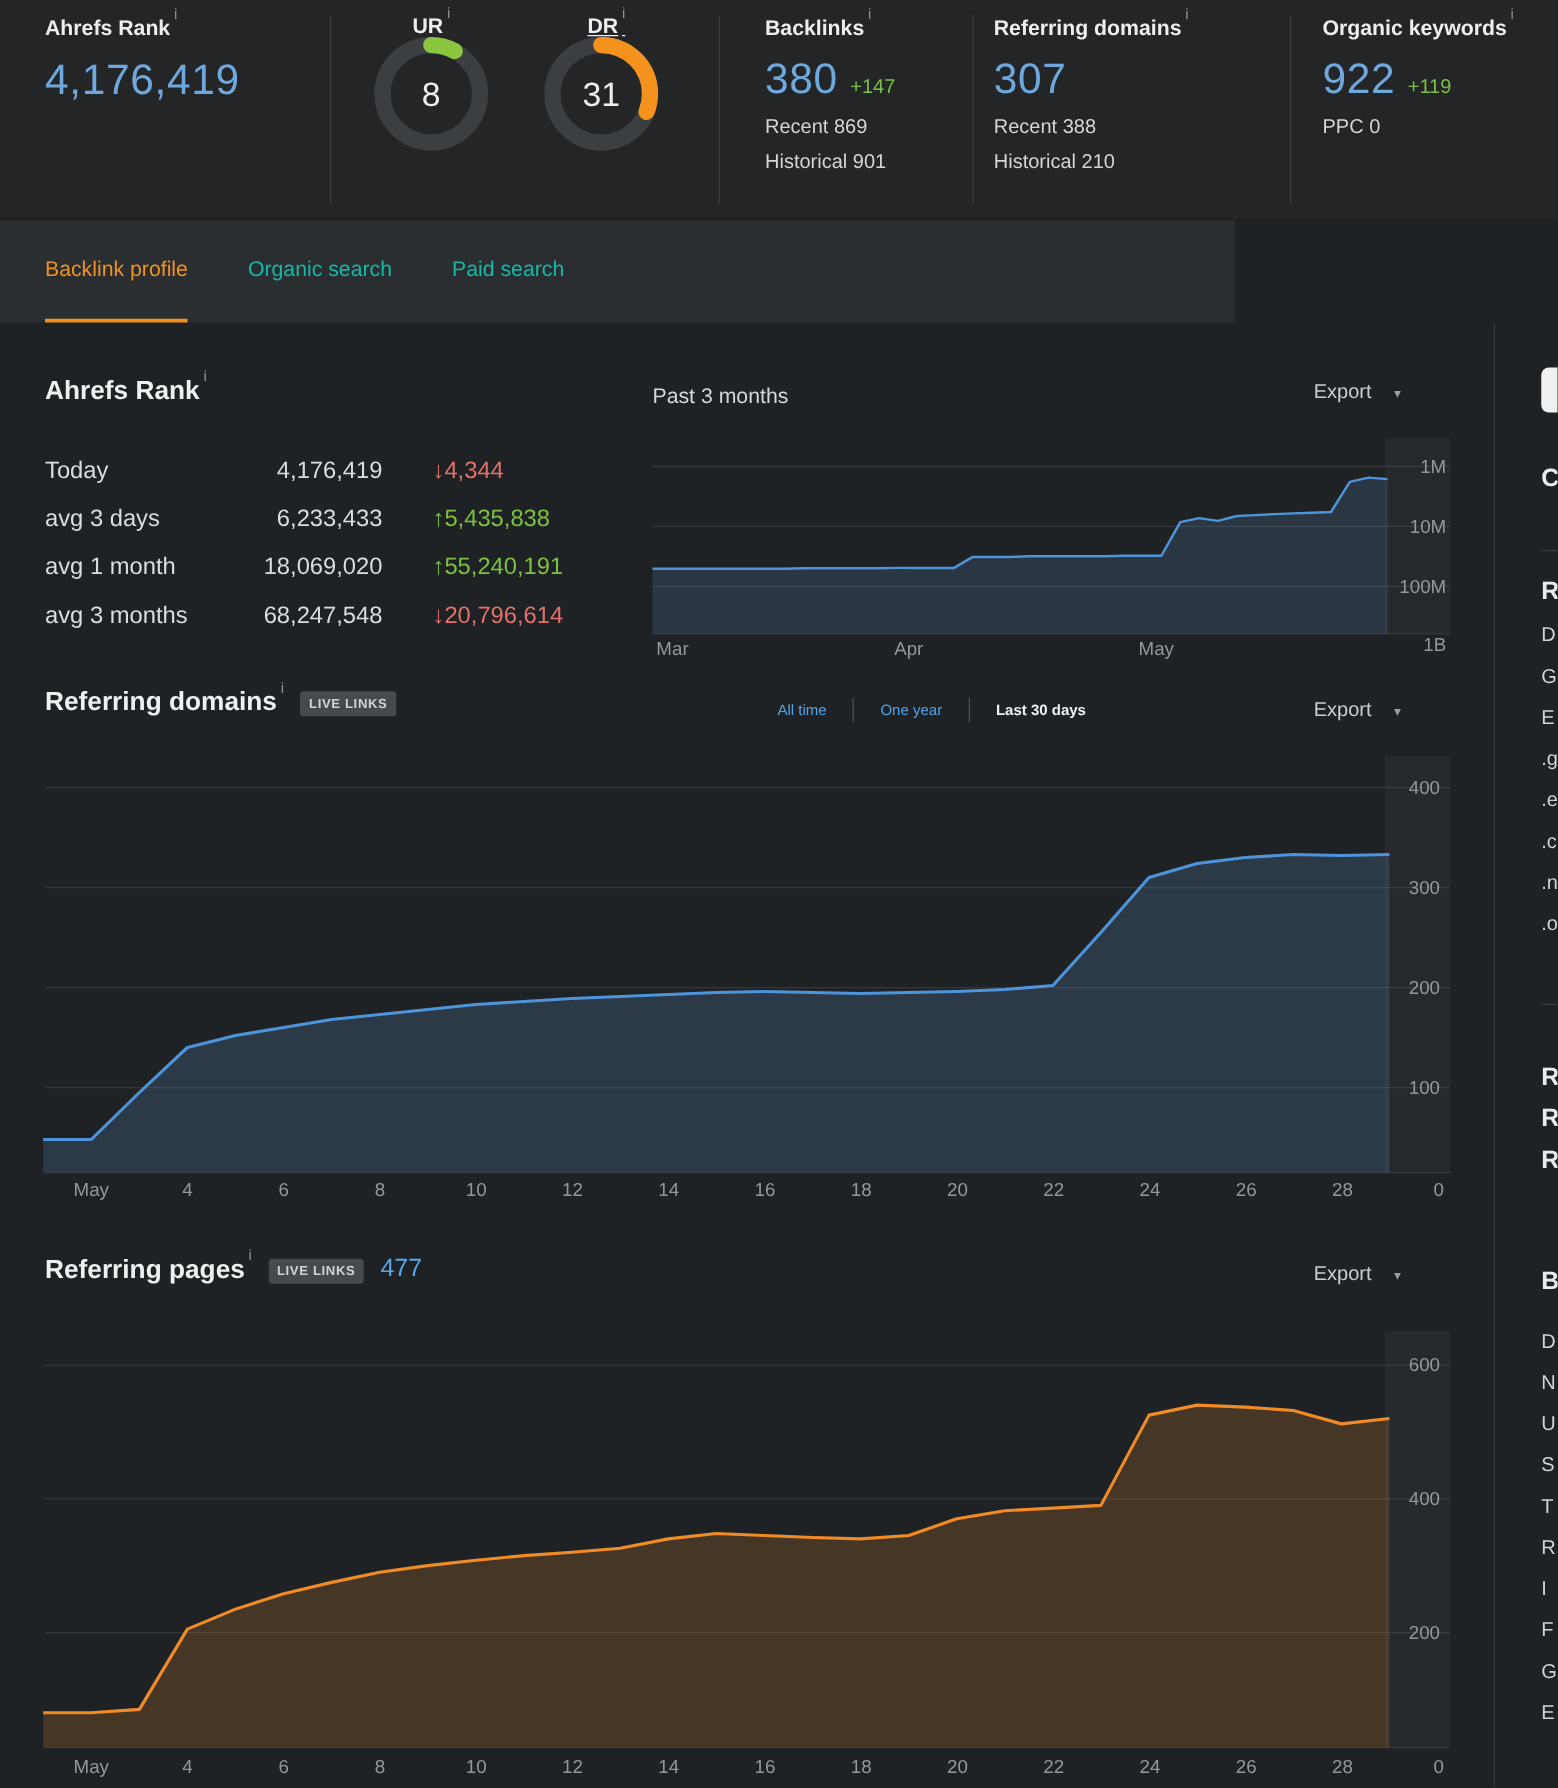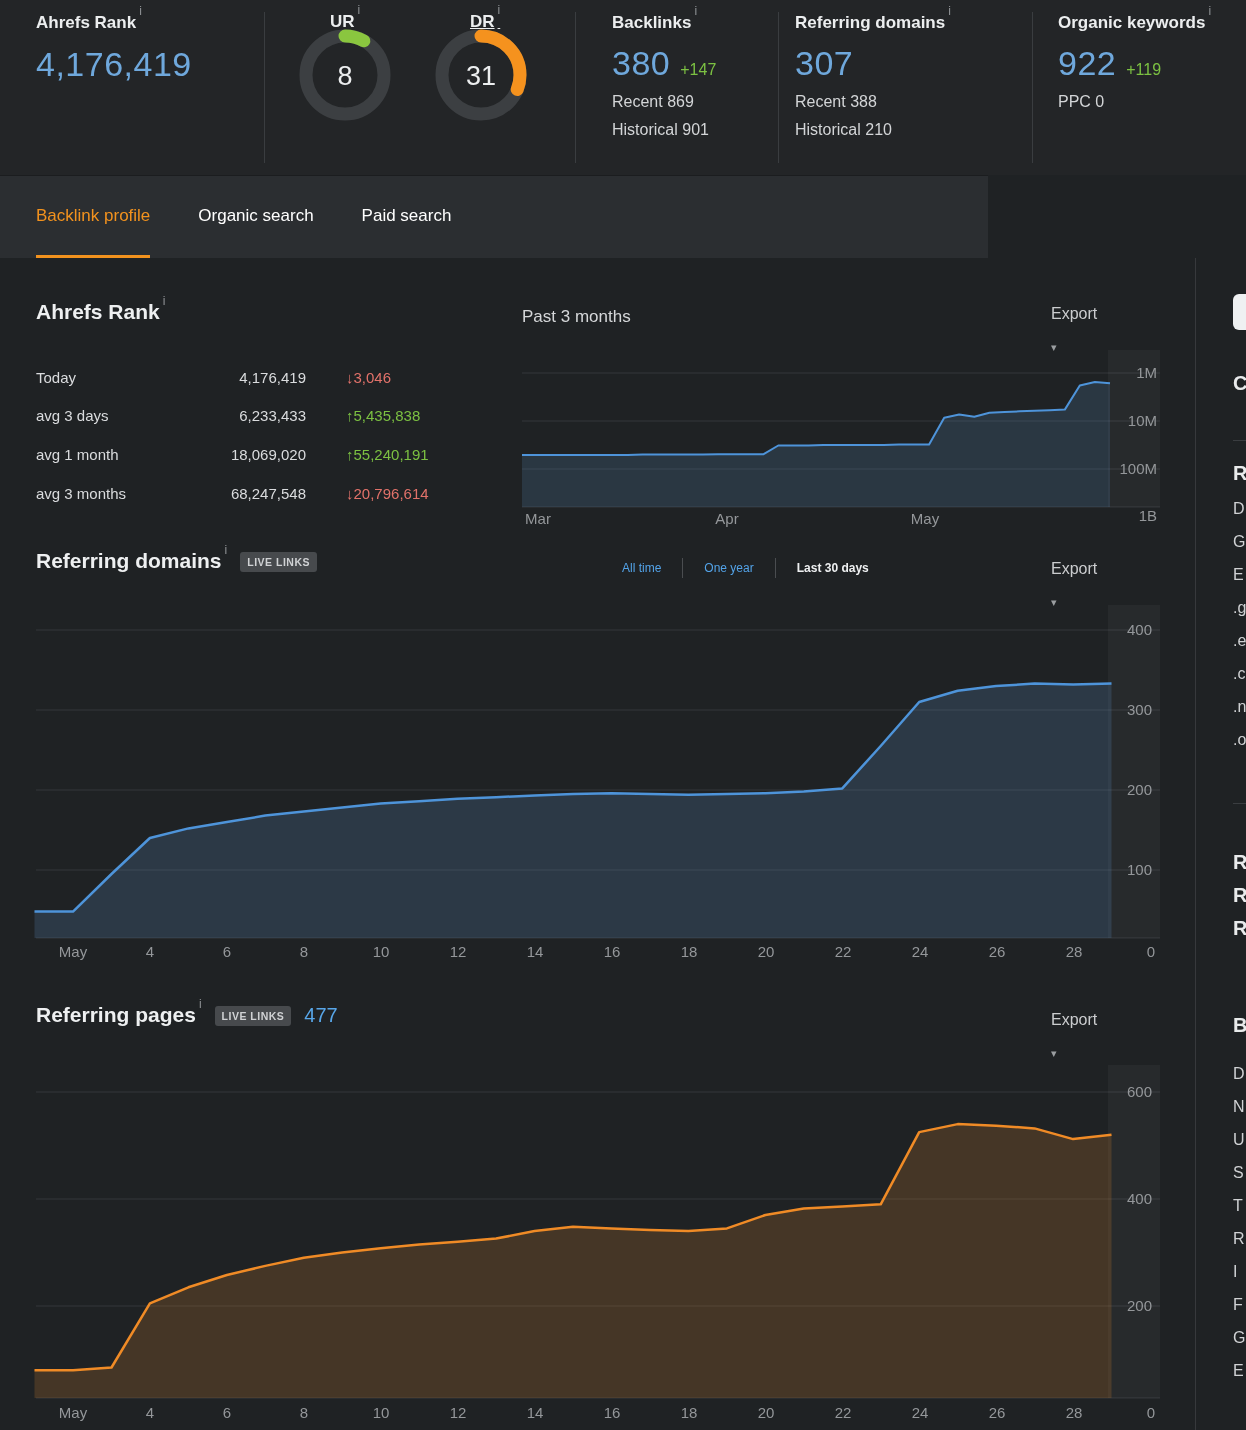--- a/index.html
+++ b/index.html
@@ -26,43 +26,43 @@
   svg.gauge { position:absolute; }
   .gtrack { fill:none; stroke:#3c3f42; stroke-width:13; }
   .garc { fill:none; stroke-width:13; stroke-linecap:round; }
   .garc.green { stroke:#8ac63f; }
   .garc.orange { stroke:#f5921e; }
   .gauge-num { fill:#eceeef; font-size:27px; text-anchor:middle; font-family:"Liberation Sans", sans-serif; }
 
   
   .tabbar { position:absolute; top:175px; left:0; width:988px; height:83px; background:#2b2e31;
             display:flex; gap:48px; padding-left:36px; border-top:1px solid #1b1d1f; }
-  .tab { font-size:17px; color:#ffffff; line-height:79px; border-bottom:3px solid transparent; cursor:pointer; white-space:nowrap; }
+  .tab { font-size:17px; color:#14b8a6; line-height:79px; border-bottom:3px solid transparent; cursor:pointer; white-space:nowrap; }
   .tab.active { color:#f2921e; border-bottom-color:#f2921e; }
 
   
   .sec-title { position:absolute; font-size:21px; font-weight:700; color:#eef0f1;
                display:flex; align-items:center; gap:13px; white-space:nowrap; }
   .badge { background:#474a4d; color:#d0d2d4; font-size:10.5px; font-weight:700; letter-spacing:.5px;
            padding:4px 7px; border-radius:3px; position:relative; top:1px; }
   .count { color:#58a6e8; font-size:20px; font-weight:400; }
 
   
-  #rank-table { position:absolute; left:36px; top:358px; width:500px; font-size:15px; }
+  #rank-table { position:absolute; left:36px; top:358px; width:500px; font-size:19px; }
   .rrow { display:flex; height:38.6px; align-items:center; }
   .rlabel { width:132px; color:#dadcde; }
   .rvalue { width:138px; text-align:right; color:#dadcde; }
   .rdelta { margin-left:40px; }
   .rdelta.up { color:#7cc142; }
   .rdelta.down { color:#e2726a; }
 
   #period-label { position:absolute; left:522px; top:307px; font-size:17px; color:#d5d7d9; }
 
   .export { position:absolute; background:none; border:none; font-size:16px; color:#cbcdcf;
-            display:flex; align-items:flex-start; gap:18px; cursor:pointer; font-family:"Liberation Sans", sans-serif;flex-direction:column; }
+            display:flex; align-items:center; gap:18px; cursor:pointer; font-family:"Liberation Sans", sans-serif; }
   .caret { font-size:11px; color:#9b9ea1; }
   #export-rank { left:1051px; top:305px; }
   #export-rd   { left:1051px; top:560px; }
   #export-rp   { left:1051px; top:1011px; }
 
   
   #range-links { position:absolute; left:622px; top:558px; display:flex; align-items:center; font-size:12px; }
   .range { color:#53a3e8; cursor:pointer; white-space:nowrap; }
   .range.selected { color:#eef0f1; font-weight:700; }
   .rsep { width:1px; height:20px; background:#4a4d50; margin:0 21px; }
@@ -146,21 +146,21 @@
     <div class="tab">Paid search</div>
   </nav>
 
 <h2 class="sec-title" style="left:36px; top:300px;">
   <span><span>Ahrefs Rank</span><sup class="info">i</sup></span>
 </h2>
 <div id="rank-table">
     <div class="rrow">
       <span class="rlabel">Today</span>
       <span class="rvalue">4,176,419</span>
-      <span class="rdelta down">↓3,046</span>
+      <span class="rdelta down">↓4,344</span>
     </div>
     <div class="rrow">
       <span class="rlabel">avg 3 days</span>
       <span class="rvalue">6,233,433</span>
       <span class="rdelta up">↑5,435,838</span>
     </div>
     <div class="rrow">
       <span class="rlabel">avg 1 month</span>
       <span class="rvalue">18,069,020</span>
       <span class="rdelta up">↑55,240,191</span>

